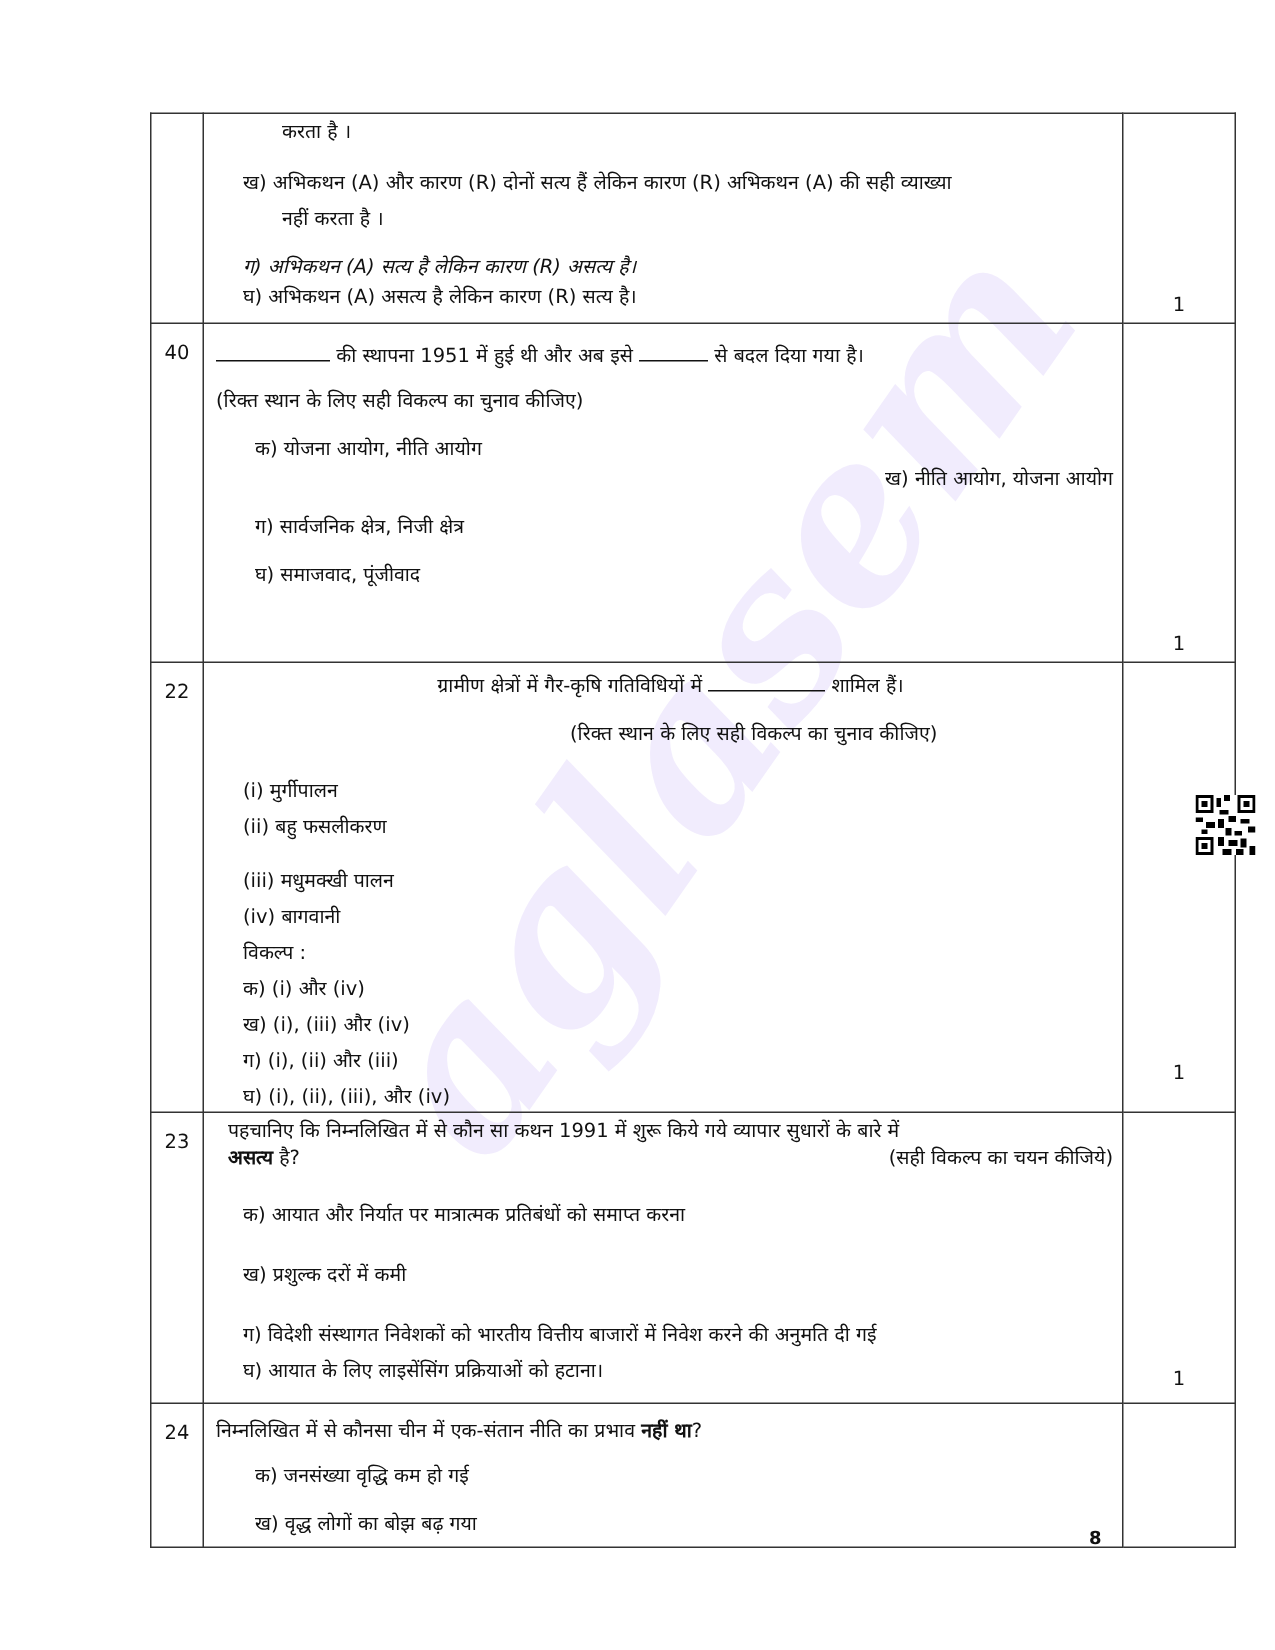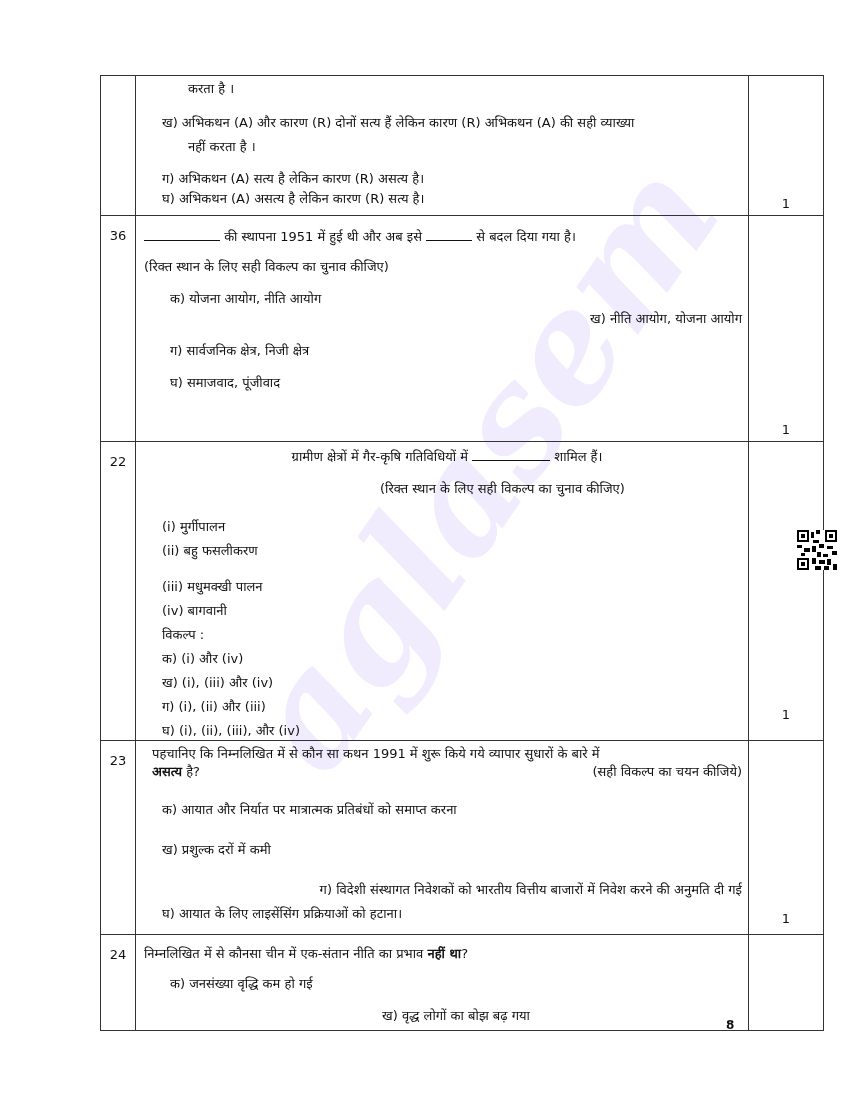--- a/index.html
+++ b/index.html
@@ -38,36 +38,36 @@
     <tbody>
         <tr style="height:140px;">
       <td class="num"></td>
       <td class="body">
         <div class="line indent" style="margin-top:4px;">करता है ।</div>
         <div class="line opt" style="margin-top:16px;">
           <span>ख)</span>
           <span>अभिकथन (A) और कारण (R) दोनों सत्य हैं लेकिन कारण (R) अभिकथन (A) की सही व्याख्या</span>
         </div>
         <div class="line indent" style="margin-top:6px;">नहीं करता है ।</div>
-        <div class="line opt" style="margin-top:14px;">
+        <div class="line opt" style="margin-top:14px;font-style:italic;">
           <span>ग)</span>
           <span>अभिकथन (A) सत्य है लेकिन कारण (R) असत्य है।</span>
         </div>
         <div class="line opt" style="margin-top:2px;">
           <span>घ)</span>
           <span>अभिकथन (A) असत्य है लेकिन कारण (R) सत्य है।</span>
         </div>
       </td>
       <td class="marks">
             <span class="mk">1</span>
           </td>
     </tr>
 
     <tr style="height:226px;">
-      <td class="num">36</td>
+      <td class="num">40</td>
       <td class="body">
         <div class="line" style="margin-top:12px;">
           <span class="blank" style="width:76px;"></span>
           <span>की स्थापना 1951 में हुई थी और अब इसे</span>
           <span class="blank" style="width:46px;"></span>
           <span>से बदल दिया गया है।</span>
         </div>
         <div class="line" style="margin-top:12px;">(रिक्त स्थान के लिए सही विकल्प का चुनाव कीजिए)</div>
         <div class="line opt2" style="margin-top:14px;">
           <span>क)</span>
@@ -120,37 +120,37 @@
     <tr style="height:194px;">
       <td class="num">23</td>
       <td class="body">
         <div class="line" style="margin-top:4px; padding-left:8px;">पहचानिए कि निम्नलिखित में से कौन सा कथन 1991 में शुरू किये गये व्यापार सुधारों के बारे में</div>
         <div class="line" style="padding-left:8px; display:flex; justify-content:space-between;">
           <span><b>असत्य</b> <span>है?</span></span>
           <span>(सही विकल्प का चयन कीजिये)</span>
         </div>
         <div class="line opt" style="margin-top:20px;"><span>क)</span> <span>आयात और निर्यात पर मात्रात्मक प्रतिबंधों को समाप्त करना</span></div>
         <div class="line opt" style="margin-top:22px;"><span>ख)</span> <span>प्रशुल्क दरों में कमी</span></div>
-        <div class="line opt" style="margin-top:22px;text-align:right;"><span>ग)</span> <span>विदेशी संस्थागत निवेशकों को भारतीय वित्तीय बाजारों में निवेश करने की अनुमति दी गई</span></div>
+        <div class="line opt" style="margin-top:22px;"><span>ग)</span> <span>विदेशी संस्थागत निवेशकों को भारतीय वित्तीय बाजारों में निवेश करने की अनुमति दी गई</span></div>
         <div class="line opt" style="margin-top:6px;"><span>घ)</span> <span>आयात के लिए लाइसेंसिंग प्रक्रियाओं को हटाना।</span></div>
       </td>
       <td class="marks">
             <span class="mk" style="bottom:8px;">1</span>
           </td>
     </tr>
 
     <tr style="height:96px;">
       <td class="num">24</td>
       <td class="body">
         <div class="line" style="margin-top:10px;">
           <span>निम्नलिखित में से कौनसा चीन में एक-संतान नीति का प्रभाव</span>
           <b>नहीं था</b><span>?</span>
         </div>
         <div class="line opt2" style="margin-top:12px;"><span>क)</span> <span>जनसंख्या वृद्धि कम हो गई</span></div>
-        <div class="line opt2" style="margin-top:14px;text-align:center;"><span>ख)</span> <span>वृद्ध लोगों का बोझ बढ़ गया</span></div>
+        <div class="line opt2" style="margin-top:14px;"><span>ख)</span> <span>वृद्ध लोगों का बोझ बढ़ गया</span></div>
       </td>
       <td class="marks">
             <span class="mk"></span>
           </td>
     </tr>
   </tbody>
     </table>
 
   <div class="qr">
     <svg width="40" height="40" viewBox="0 0 40 40">

